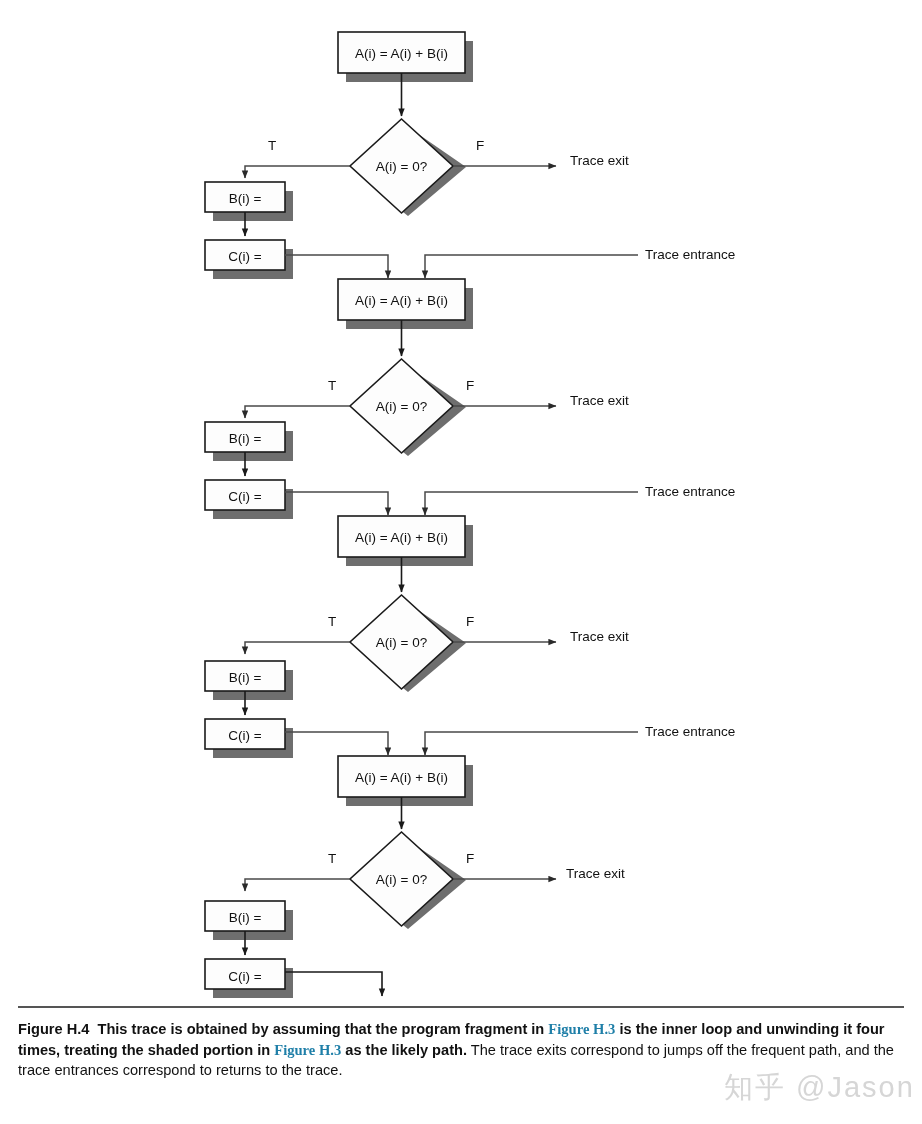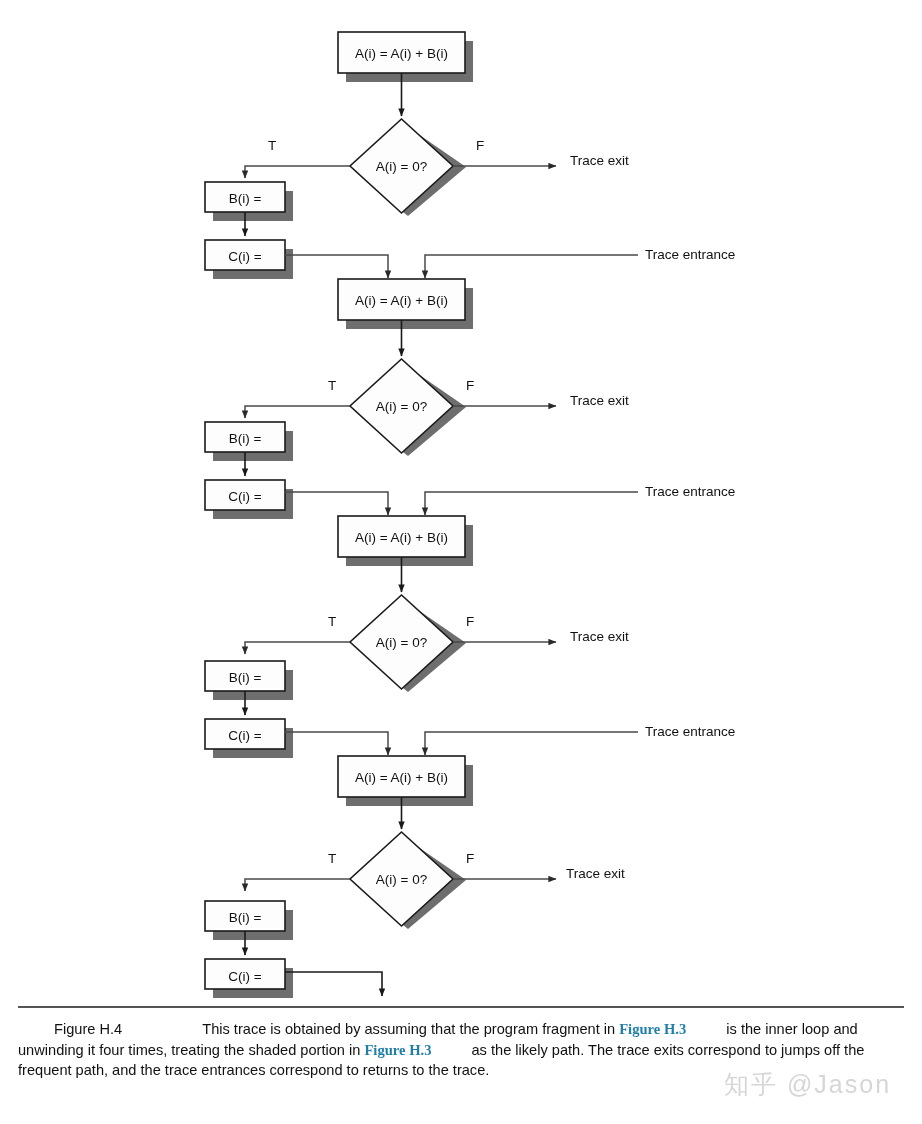--- a/index.html
+++ b/index.html
@@ -62,30 +62,30 @@
     background: #555555;
     margin: 0 0 11px 0;
   }
   #caption-text {
     font-family: "Liberation Sans", sans-serif;
     font-size: 14.6px;
     line-height: 1.42;
     color: #111111;
     text-align: left;
   }
-  #caption-text .b { font-weight: normal; margin-left: 36px; }
+  #caption-text .b { font-weight: bold; }
   #caption-text .ref { color: #1f7fa8; font-weight: bold; font-family: Liberation Serif, serif; }
   #caption-text .n { font-weight: normal; }
 
   #watermark {
     position: absolute;
     left: 724px;
     top: 1068px;
     font-family: "Liberation Sans", sans-serif;
-    font-size: 25px;
+    font-size: 29px;
     color: #d6d6d6;
     letter-spacing: 2px;
     white-space: nowrap;
     pointer-events: none;
   }
 </style>
 </head>
 <body>
 
 <div id="figure-root">

